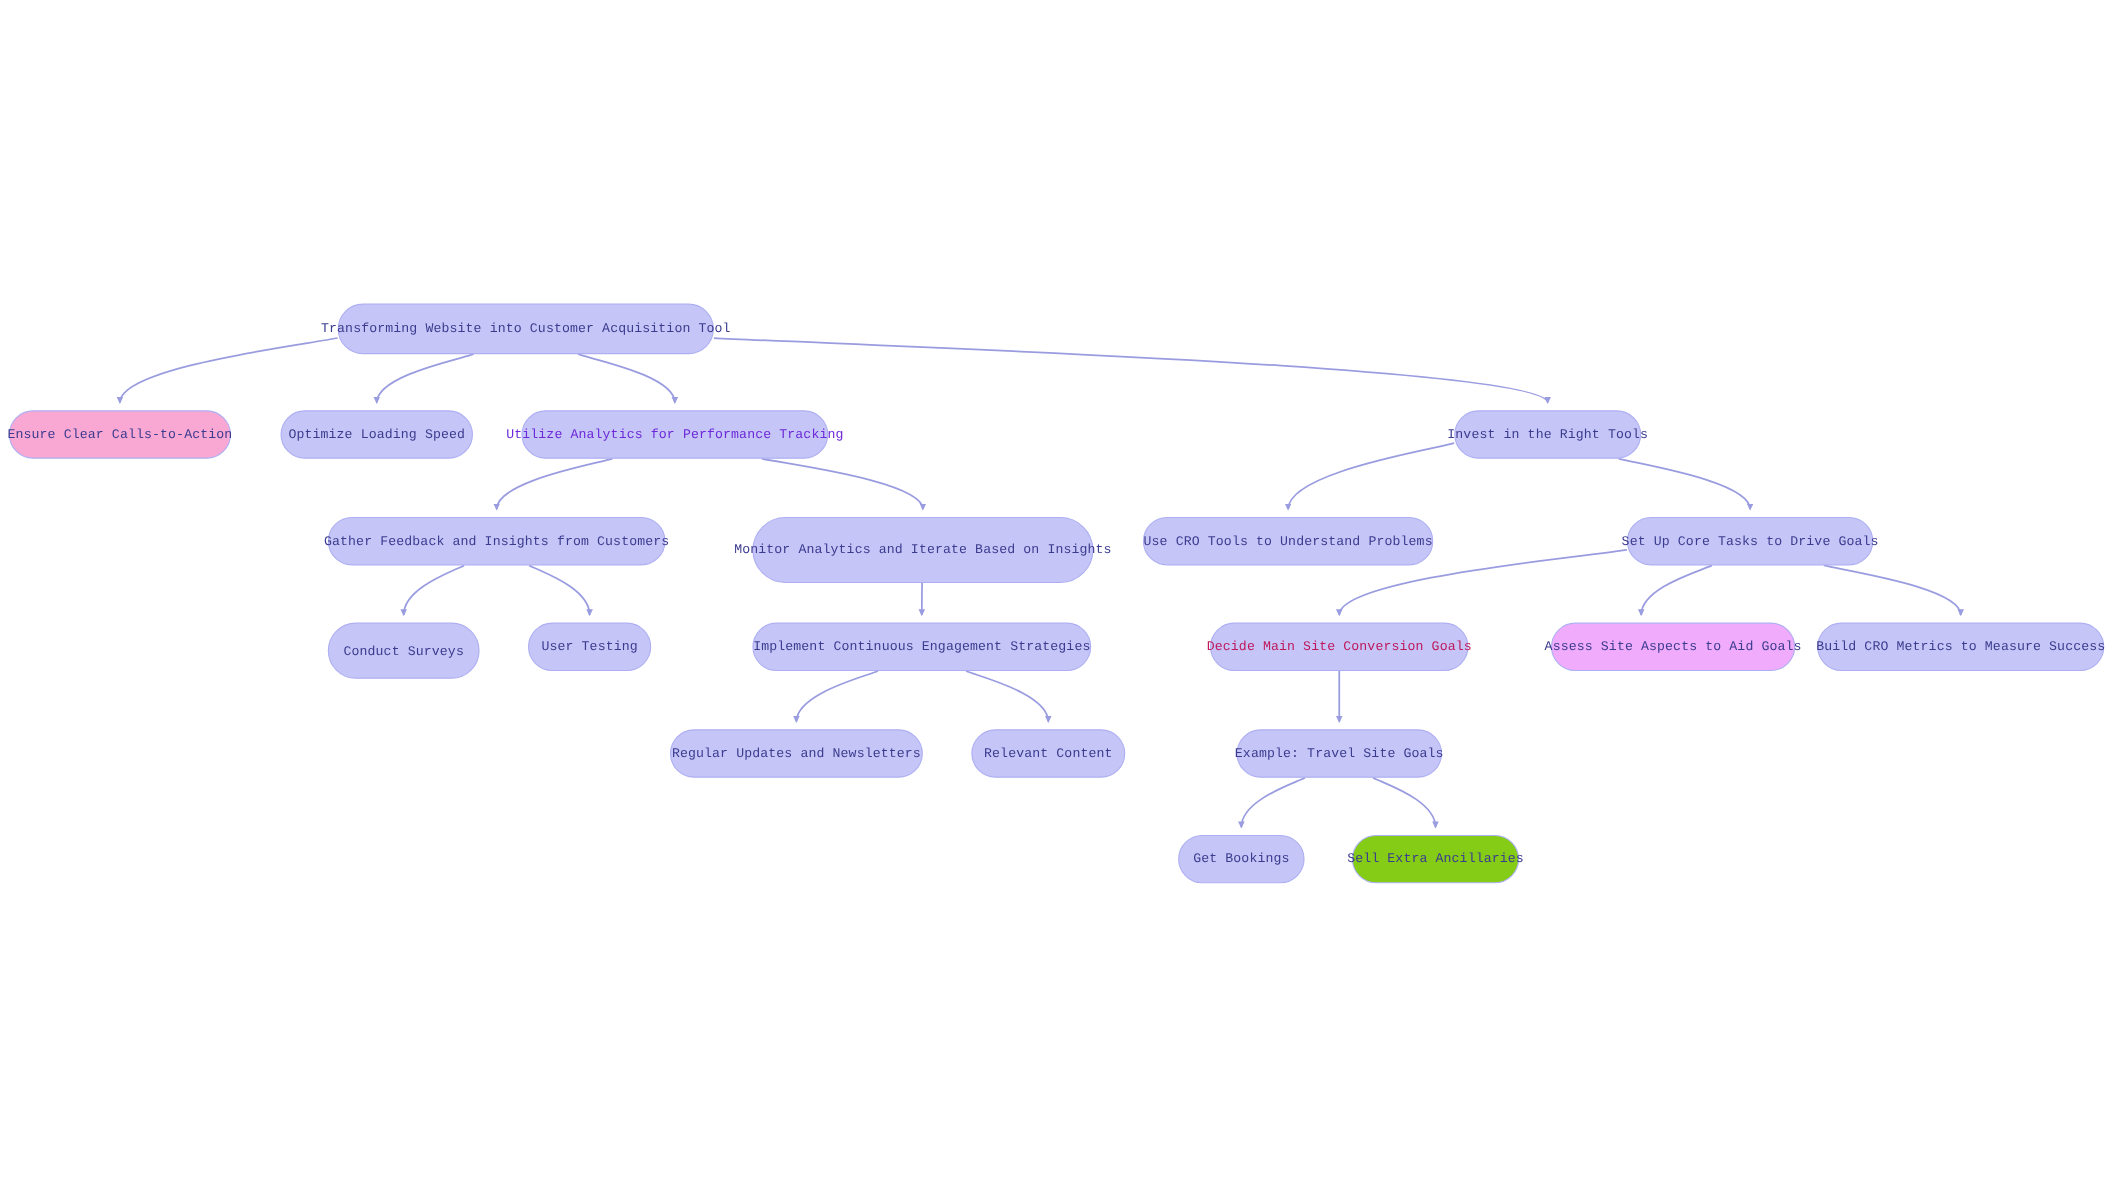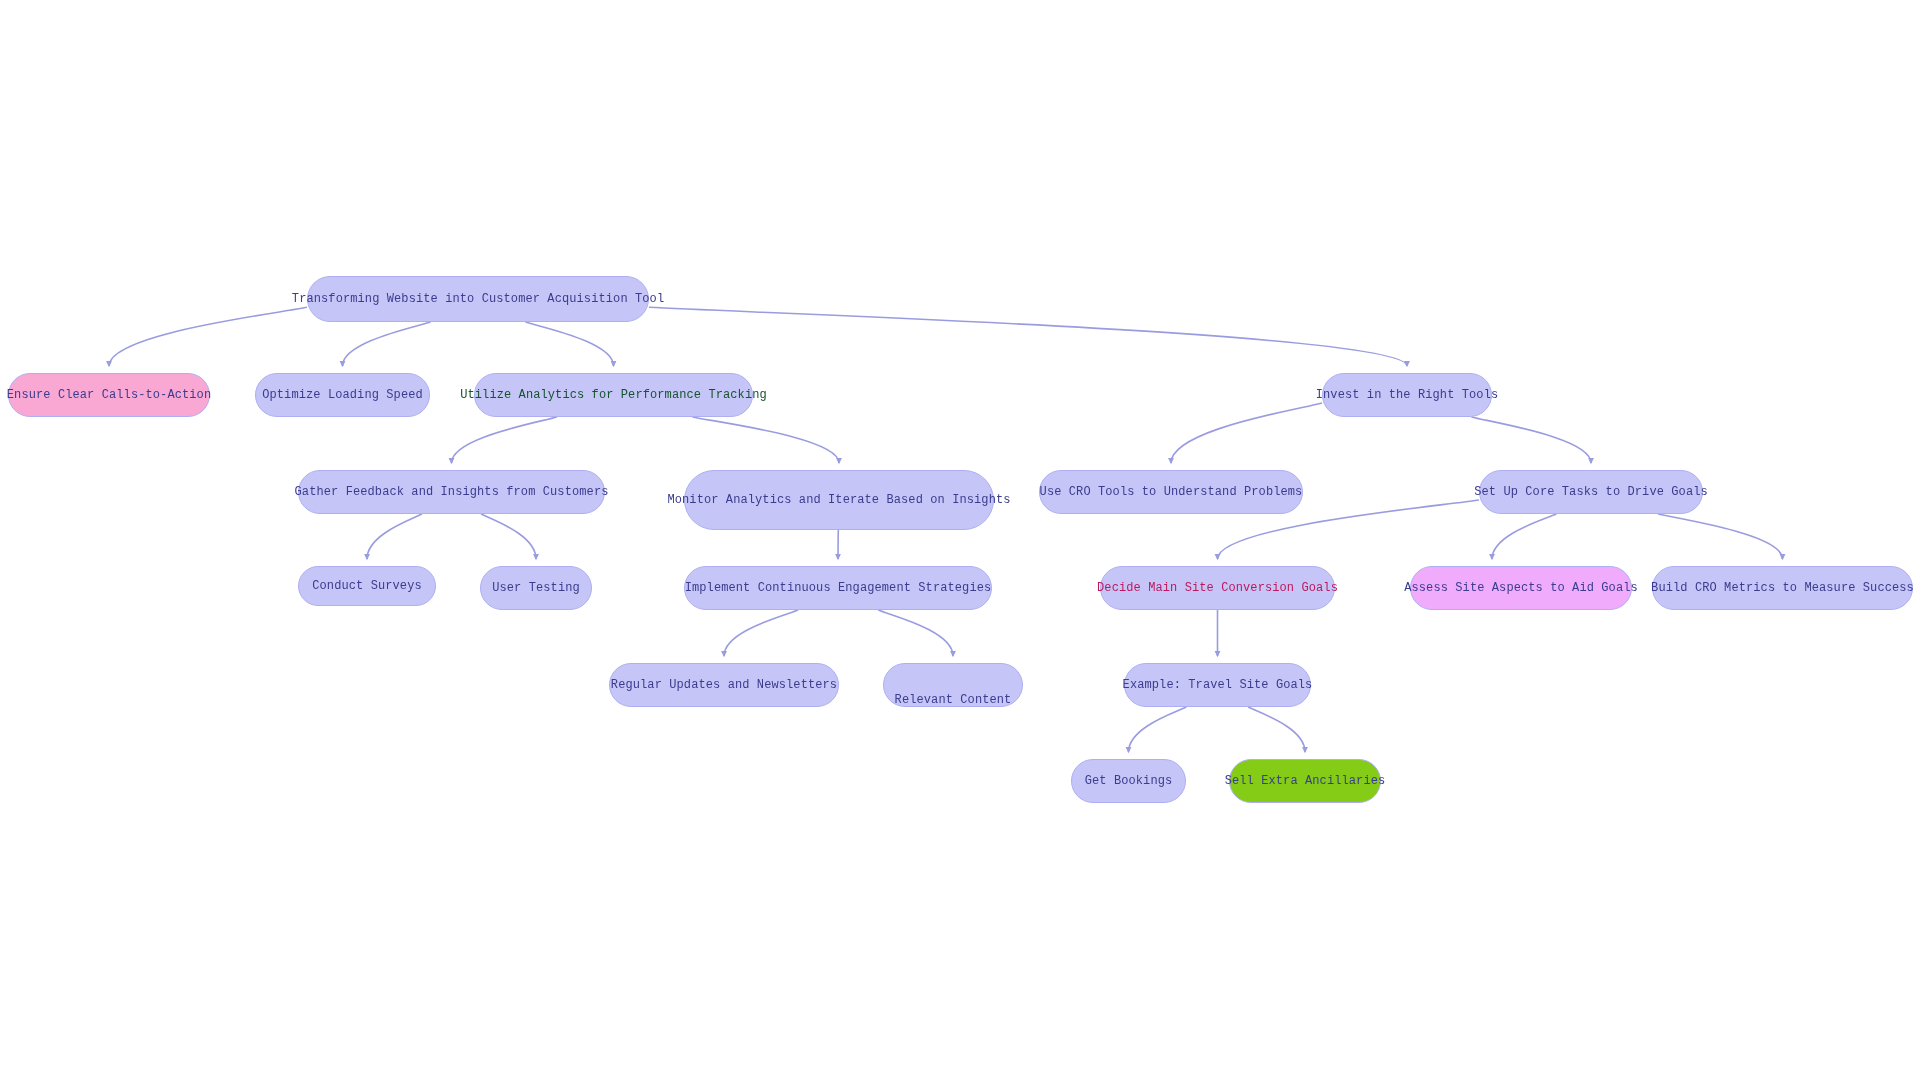--- a/index.html
+++ b/index.html
@@ -83,60 +83,60 @@
   <div id="node-layer">
       <div class="node" style="left: 307px; top: 276px; width: 342px; height: 46px; background: rgb(197, 198, 247); border-color: rgb(174, 175, 242); color: rgb(59, 59, 143);">
         <span class="node-label">Transforming Website into Customer Acquisition Tool</span>
       </div>
       <div class="node" style="left: 8px; top: 373px; width: 202px; height: 44px; background: #f9a8d4; border-color: rgb(174, 175, 242); color: rgb(59, 59, 143);">
         <span class="node-label">Ensure Clear Calls-to-Action</span>
       </div>
       <div class="node" style="left: 255px; top: 373px; width: 175px; height: 44px; background: rgb(197, 198, 247); border-color: rgb(174, 175, 242); color: rgb(59, 59, 143);">
         <span class="node-label">Optimize Loading Speed</span>
       </div>
-      <div class="node" style="left: 474px; top: 373px; width: 279px; height: 44px; background: rgb(197, 198, 247); border-color: rgb(174, 175, 242); color: #14532d;">
+      <div class="node" style="left: 474px; top: 373px; width: 279px; height: 44px; background: rgb(197, 198, 247); border-color: rgb(174, 175, 242); color: #6d28d9;">
         <span class="node-label">Utilize Analytics for Performance Tracking</span>
       </div>
       <div class="node" style="left: 1322px; top: 373px; width: 170px; height: 44px; background: rgb(197, 198, 247); border-color: rgb(174, 175, 242); color: rgb(59, 59, 143);">
         <span class="node-label">Invest in the Right Tools</span>
       </div>
       <div class="node" style="left: 298px; top: 470px; width: 307px; height: 44px; background: rgb(197, 198, 247); border-color: rgb(174, 175, 242); color: rgb(59, 59, 143);">
         <span class="node-label">Gather Feedback and Insights from Customers</span>
       </div>
       <div class="node" style="left: 684px; top: 470px; width: 310px; height: 60px; background: rgb(197, 198, 247); border-color: rgb(174, 175, 242); color: rgb(59, 59, 143);">
         <span class="node-label">Monitor Analytics and Iterate Based on Insights</span>
       </div>
       <div class="node" style="left: 1039px; top: 470px; width: 264px; height: 44px; background: rgb(197, 198, 247); border-color: rgb(174, 175, 242); color: rgb(59, 59, 143);">
         <span class="node-label">Use CRO Tools to Understand Problems</span>
       </div>
       <div class="node" style="left: 1479px; top: 470px; width: 224px; height: 44px; background: rgb(197, 198, 247); border-color: rgb(174, 175, 242); color: rgb(59, 59, 143);">
         <span class="node-label">Set Up Core Tasks to Drive Goals</span>
       </div>
-      <div class="node" style="left: 298px; top: 566px; width: 138px; height: 40px; background: rgb(197, 198, 247); border-color: rgb(174, 175, 242); color: rgb(59, 59, 143);">
+      <div class="node" style="left: 298px; top: 566px; width: 138px; height: 51px; background: rgb(197, 198, 247); border-color: rgb(174, 175, 242); color: rgb(59, 59, 143);">
         <span class="node-label">Conduct Surveys</span>
       </div>
       <div class="node" style="left: 480px; top: 566px; width: 112px; height: 44px; background: rgb(197, 198, 247); border-color: rgb(174, 175, 242); color: rgb(59, 59, 143);">
         <span class="node-label">User Testing</span>
       </div>
       <div class="node" style="left: 684px; top: 566px; width: 308px; height: 44px; background: rgb(197, 198, 247); border-color: rgb(174, 175, 242); color: rgb(59, 59, 143);">
         <span class="node-label">Implement Continuous Engagement Strategies</span>
       </div>
       <div class="node" style="left: 1100px; top: 566px; width: 235px; height: 44px; background: rgb(197, 198, 247); border-color: rgb(174, 175, 242); color: #be185d;">
         <span class="node-label">Decide Main Site Conversion Goals</span>
       </div>
       <div class="node" style="left: 1410px; top: 566px; width: 222px; height: 44px; background: #f0abfc; border-color: rgb(174, 175, 242); color: rgb(59, 59, 143); justify-content: center;">
         <span class="node-label">Assess Site Aspects to Aid Goals</span>
       </div>
       <div class="node" style="left: 1652px; top: 566px; width: 261px; height: 44px; background: rgb(197, 198, 247); border-color: rgb(174, 175, 242); color: rgb(59, 59, 143);">
         <span class="node-label">Build CRO Metrics to Measure Success</span>
       </div>
       <div class="node" style="left: 609px; top: 663px; width: 230px; height: 44px; background: rgb(197, 198, 247); border-color: rgb(174, 175, 242); color: rgb(59, 59, 143);">
         <span class="node-label">Regular Updates and Newsletters</span>
       </div>
-      <div class="node" style="left: 883px; top: 663px; width: 140px; height: 44px; background: rgb(197, 198, 247); border-color: rgb(174, 175, 242); color: rgb(59, 59, 143); align-items: flex-end;">
+      <div class="node" style="left: 883px; top: 663px; width: 140px; height: 44px; background: rgb(197, 198, 247); border-color: rgb(174, 175, 242); color: rgb(59, 59, 143);">
         <span class="node-label">Relevant Content</span>
       </div>
       <div class="node" style="left: 1124px; top: 663px; width: 187px; height: 44px; background: rgb(197, 198, 247); border-color: rgb(174, 175, 242); color: rgb(59, 59, 143);">
         <span class="node-label">Example: Travel Site Goals</span>
       </div>
       <div class="node" style="left: 1071px; top: 759px; width: 115px; height: 44px; background: rgb(197, 198, 247); border-color: rgb(174, 175, 242); color: rgb(59, 59, 143);">
         <span class="node-label">Get Bookings</span>
       </div>
       <div class="node" style="left: 1229px; top: 759px; width: 152px; height: 44px; background: #84cc16; border-color: rgb(174, 175, 242); color: rgb(59, 59, 143);">
         <span class="node-label">Sell Extra Ancillaries</span>

